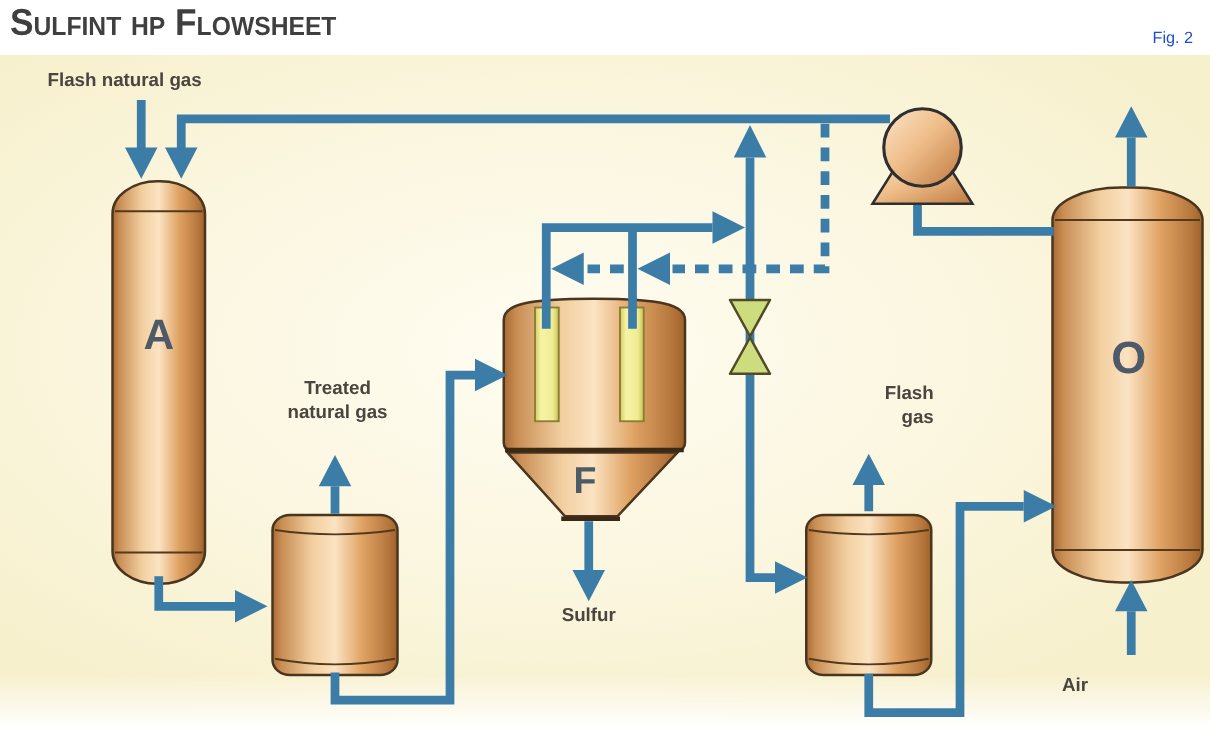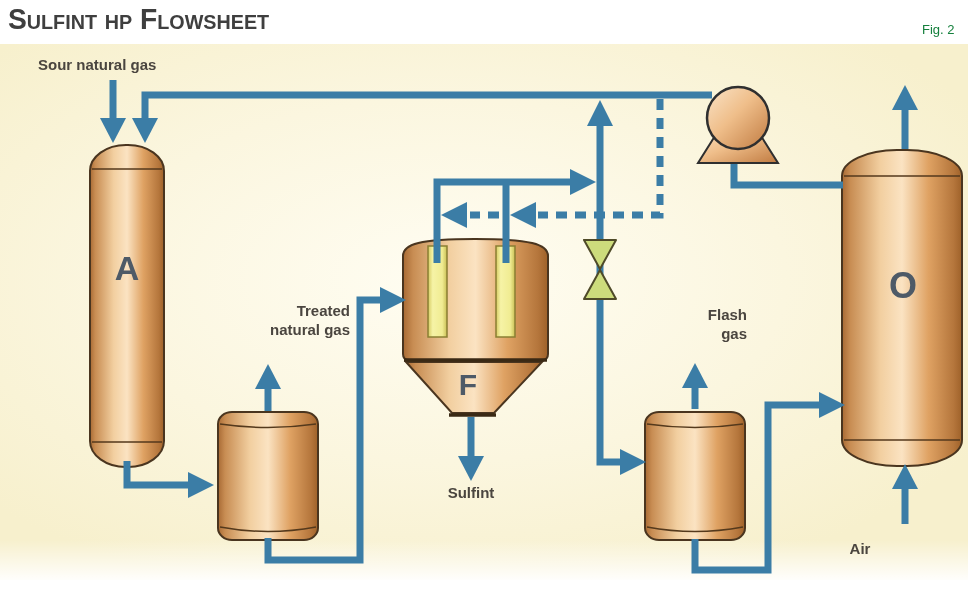--- a/index.html
+++ b/index.html
@@ -24,21 +24,21 @@
   .lbl.center{text-align:center;}
   .eq{
     position:absolute;color:#4E5A67;font-weight:bold;text-align:center;
     width:60px;
   }
   #title{
     position:absolute;left:8px;top:2px;color:#3F3F3F;font-weight:bold;
     font-size:30px;font-variant:small-caps;letter-spacing:0px;
     transform:scaleX(0.94);transform-origin:left center;white-space:nowrap;
   }
-  #fig-label{position:absolute;left:922px;top:22px;font-size:13px;color:#15803d;}
+  #fig-label{position:absolute;left:922px;top:22px;font-size:13px;color:#1d4ed8;}
 </style>
 </head>
 <body>
 
 <div id="canvas">
   <div class="bg"></div>
   <div class="bg-fade"></div>
 
   <svg class="layer" width="968" height="590" viewBox="0 0 968 590">
     <defs>
@@ -142,26 +142,26 @@
 
     <g>
       <polygon points="698,163 778,163 756,128 720,128" fill="url(#gp)" stroke="#2F2F2F" stroke-width="2"></polygon>
       <circle cx="738" cy="118" r="31" fill="url(#gp)" stroke="#2F2F2F" stroke-width="2.5"></circle>
     </g>
   </svg>
 
   <div id="title">Sulfint hp Flowsheet</div>
   <div id="fig-label">Fig. 2</div>
 
-  <div class="lbl" style="left:38px;top:56px;">Sour natural gas</div>
+  <div class="lbl" style="left:38px;top:56px;">Flash natural gas</div>
 
-  <div class="lbl center" style="left:190px;top:302px;width:160px;text-align:right;">Treated
+  <div class="lbl center" style="left:190px;top:302px;width:160px;">Treated
 natural gas</div>
 
-  <div class="lbl center" style="left:421px;top:484px;width:100px;">Sulfint</div>
+  <div class="lbl center" style="left:421px;top:484px;width:100px;">Sulfur</div>
 
   <div class="lbl center" style="left:647px;top:306px;width:100px;text-align:right;">Flash
 gas</div>
 
   <div class="lbl center" style="left:810px;top:540px;width:100px;">Air</div>
 
   <div class="eq" style="left:97px;top:249px;font-size:34px;">A</div>
 
   <div class="eq" style="left:438px;top:368px;font-size:30px;">F</div>
 

